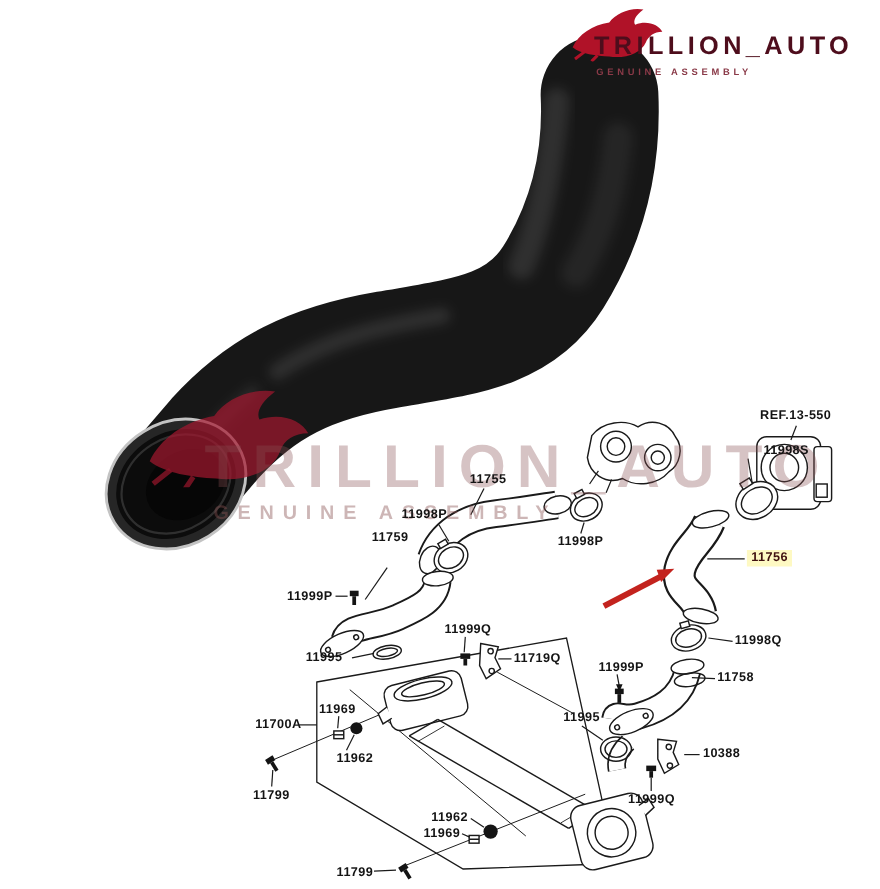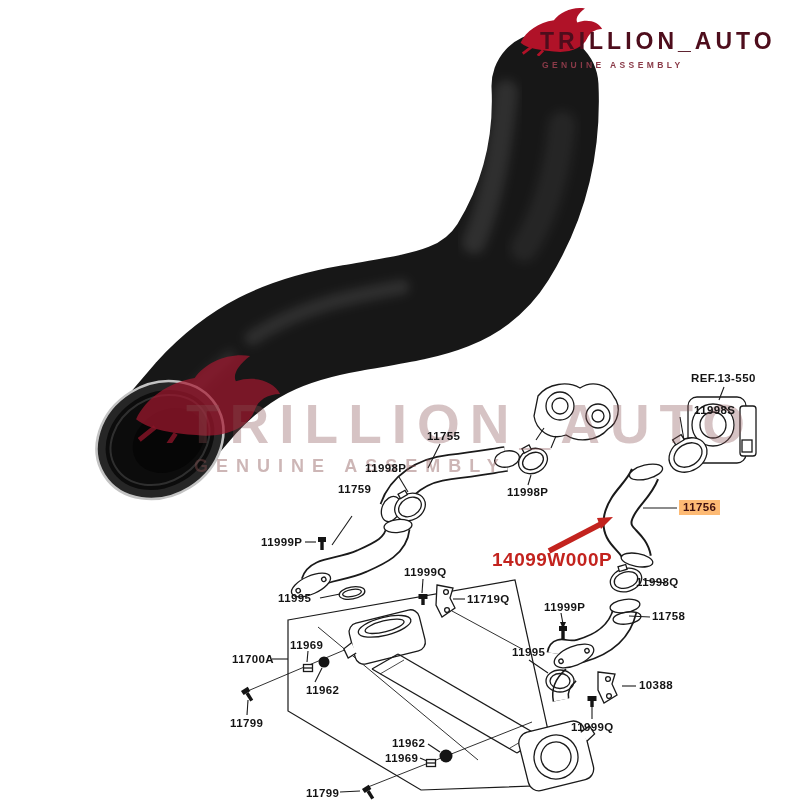--- a/index.html
+++ b/index.html
@@ -2,21 +2,21 @@
 <html><head>
 <meta charset="utf-8">
 <style>
   html,body{margin:0;padding:0;background:#fff;}
   .stage{position:relative;width:800px;height:808px;background:#ffffff;overflow:hidden;
          font-family:"Liberation Sans",sans-serif;}
   .art{position:absolute;left:0;top:0;}
   
   .part-label{position:absolute;font-size:11.5px;font-weight:bold;color:#141414;
               letter-spacing:.4px;white-space:nowrap;line-height:13px;}
-  .part-label.hl{background:#fdba74;color:#401010;padding:0 4px;line-height:15px;}
+  .part-label.hl{background:#fef9c3;color:#401010;padding:0 4px;line-height:15px;}
   .callout{position:absolute;font-size:19px;font-weight:bold;letter-spacing:.5px;
            white-space:nowrap;}
   
   .logo-top{position:absolute;left:508px;top:2px;width:290px;}
   .logo-top .rabbit{position:absolute;left:4px;top:2px;}
   .logo-title{position:absolute;left:32px;top:26px;font-size:23px;font-weight:800;
               letter-spacing:4px;white-space:nowrap;}
   .logo-tag{position:absolute;left:34px;top:58px;font-size:8.5px;font-weight:bold;
             letter-spacing:3.4px;white-space:nowrap;}
   
@@ -273,26 +273,25 @@
   </div>
 
   <div class="part-label" style="left:691px;top:372px">REF.13-550</div>
   <div class="part-label" style="left:694px;top:404px">11998S</div>
   <div class="part-label" style="left:427px;top:430px">11755</div>
   <div class="part-label" style="left:365px;top:462px">11998P</div>
   <div class="part-label" style="left:507px;top:486px">11998P</div>
   <div class="part-label" style="left:338px;top:483px">11759</div>
   <div class="part-label" style="left:261px;top:536px">11999P</div>
   <div class="part-label hl" style="left:679px;top:500px">11756</div>
-  <div class="callout" style="left:492px;top:549px;color:#c3231e">14099W000P</div>
   <div class="part-label" style="left:404px;top:566px">11999Q</div>
   <div class="part-label" style="left:467px;top:593px">11719Q</div>
   <div class="part-label" style="left:278px;top:592px">11995</div>
   <div class="part-label" style="left:544px;top:601px">11999P</div>
-  <div class="part-label" style="left:636px;top:576px">11998Q</div>
+  <div class="part-label" style="left:668px;top:576px">11998Q</div>
   <div class="part-label" style="left:652px;top:610px">11758</div>
   <div class="part-label" style="left:232px;top:653px">11700A</div>
   <div class="part-label" style="left:290px;top:639px">11969</div>
   <div class="part-label" style="left:306px;top:684px">11962</div>
   <div class="part-label" style="left:512px;top:646px">11995</div>
   <div class="part-label" style="left:639px;top:679px">10388</div>
   <div class="part-label" style="left:230px;top:717px">11799</div>
   <div class="part-label" style="left:571px;top:721px">11999Q</div>
   <div class="part-label" style="left:392px;top:737px">11962</div>
   <div class="part-label" style="left:385px;top:752px">11969</div>

